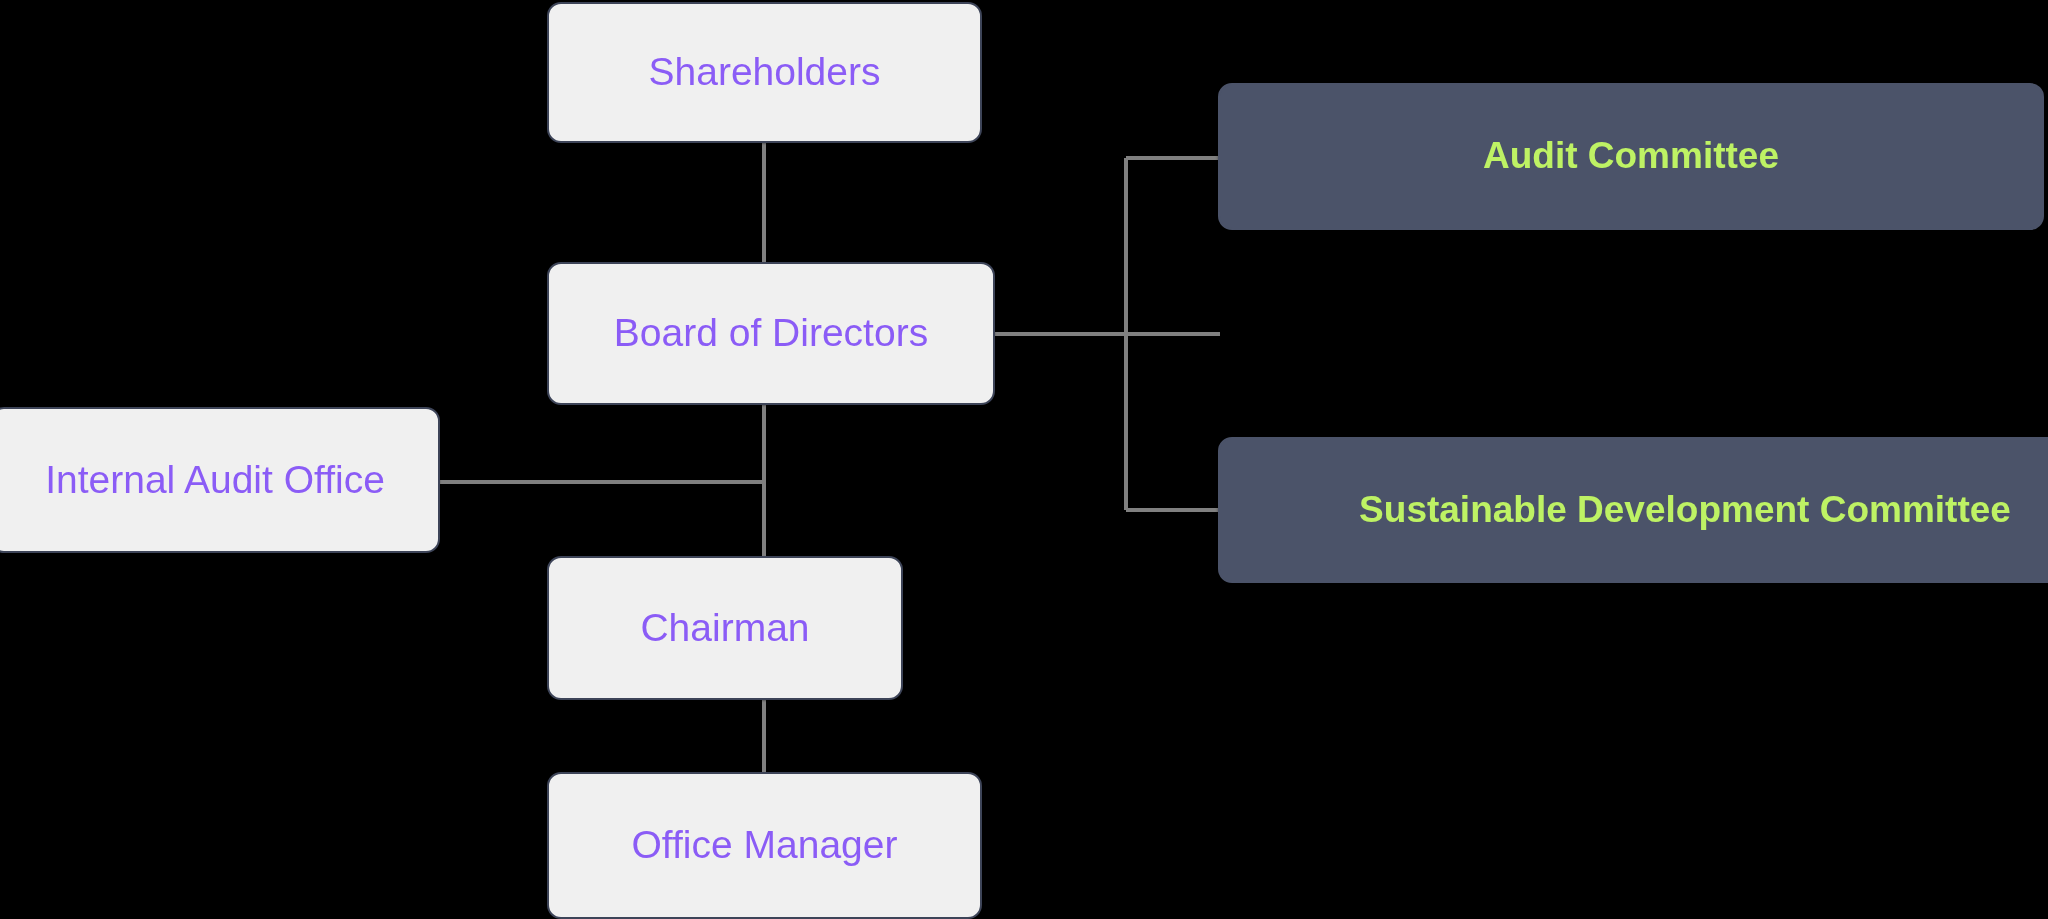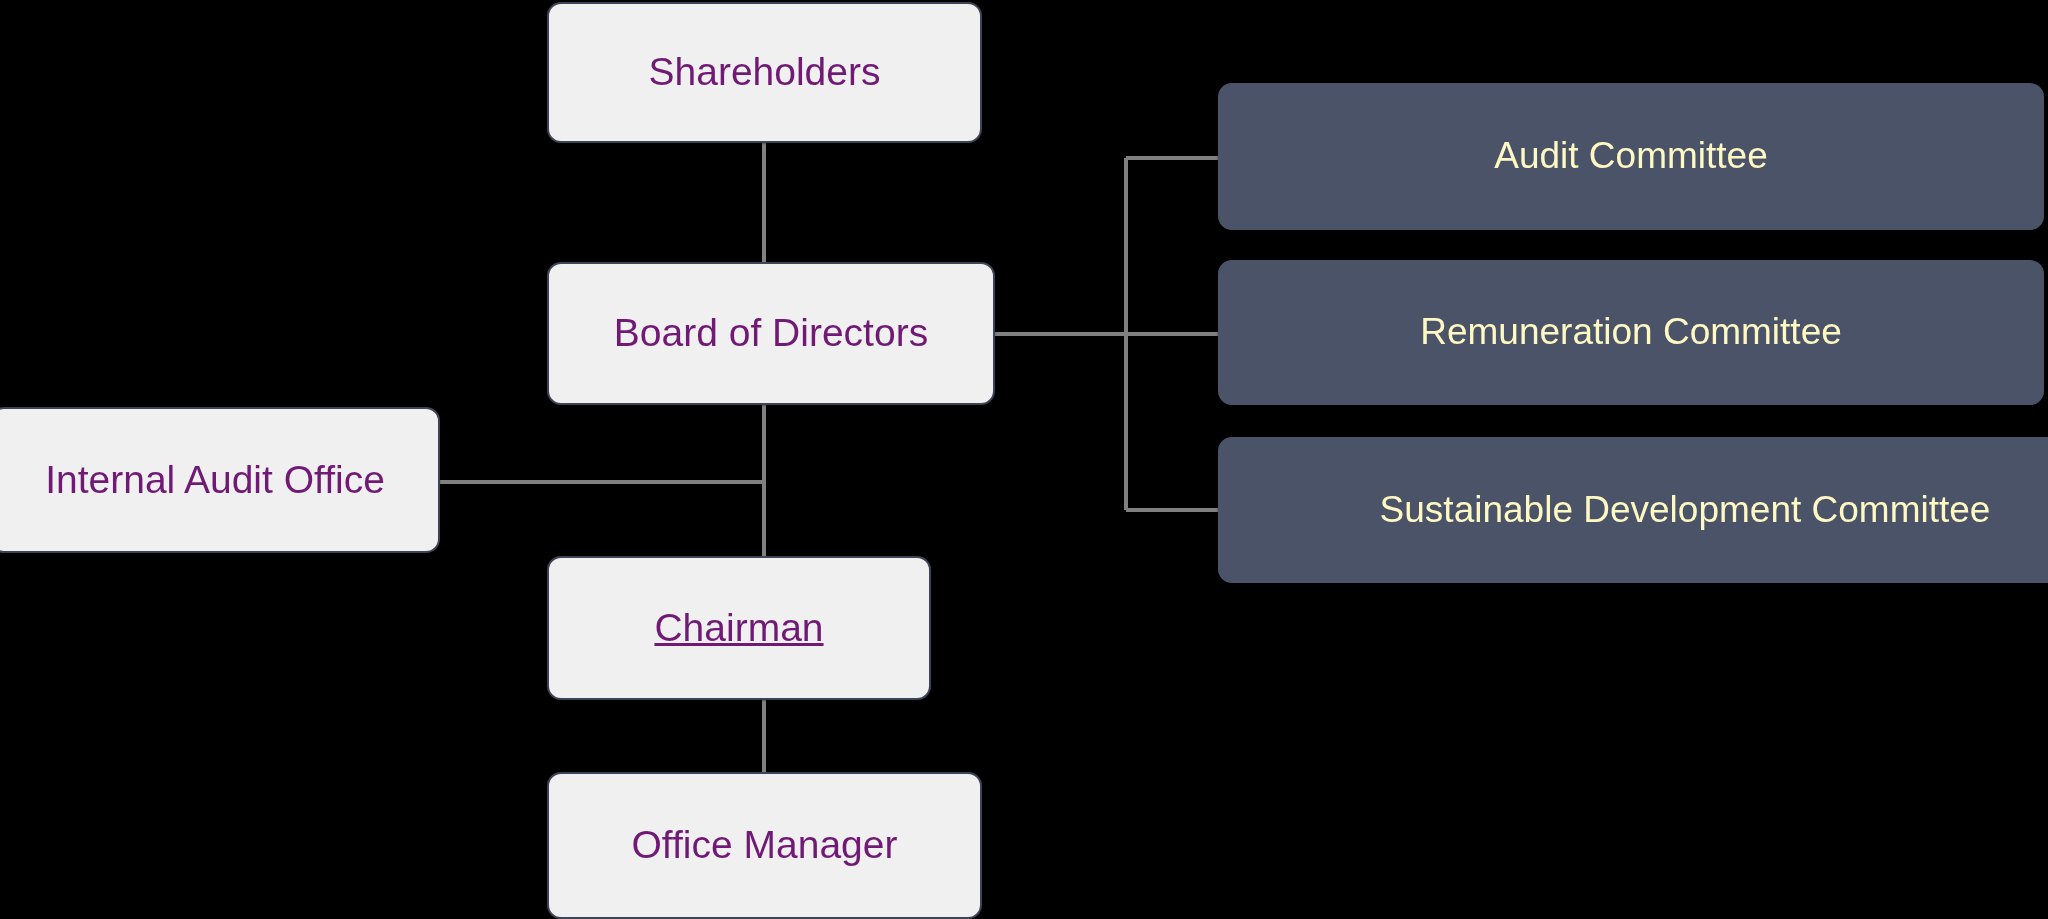--- a/index.html
+++ b/index.html
@@ -18,31 +18,31 @@
     box-sizing:border-box;
     display:flex;
     align-items:center;
     justify-content:center;
     text-align:center;
     border-radius:14px;
   }
   .node.light{
     background:#f0f0f0;
     border:2px solid #3d4458;
-    color:#701a75;
+    color:#8b5cf6;
     font-size:39px;
     font-weight:400;
     box-shadow:0 1px 2px rgba(0,0,0,.35);
   }
   .node.dark{
     background:#4b5369;
     border:2px solid #4b5369;
-    color:#fef9c3;
+    color:#bef264;
     font-size:37px;
-    font-weight:400;
+    font-weight:700;
     box-shadow:0 1px 3px rgba(0,0,0,.45);
   }
   .node .label{
     padding:0 18px;
     line-height:1.15;
     white-space:nowrap;
   }
 </style>
 </head>
 <body>
@@ -74,33 +74,30 @@
   </div>
 
   <div class="node light" style="left:547px;top:262px;width:448px;height:143px;">
     <span class="label">Board of Directors</span>
   </div>
 
   <div class="node light" style="left:-10px;top:407px;width:450px;height:146px;">
     <span class="label">Internal Audit Office</span>
   </div>
 
-  <div class="node light" style="left:547px;top:556px;width:384px;height:144px;text-decoration:underline;">
+  <div class="node light" style="left:547px;top:556px;width:356px;height:144px;">
     <span class="label">Chairman</span>
   </div>
 
   <div class="node light" style="left:547px;top:772px;width:435px;height:147px;">
     <span class="label">Office Manager</span>
   </div>
 
   <div class="node dark" style="left:1218px;top:83px;width:826px;height:147px;">
     <span class="label">Audit Committee</span>
   </div>
 
-  <div class="node dark" style="left:1218px;top:260px;width:826px;height:145px;">
-    <span class="label">Remuneration Committee</span>
-  </div>
 
   <div class="node dark" style="left:1218px;top:437px;width:934px;height:146px;">
     <span class="label">Sustainable Development Committee</span>
   </div>
 
 </div>
 
 </body></html>

